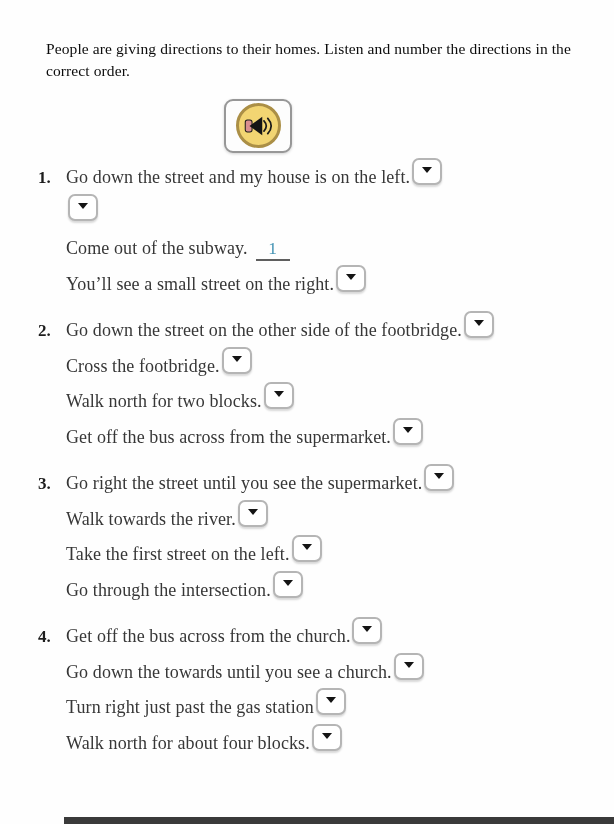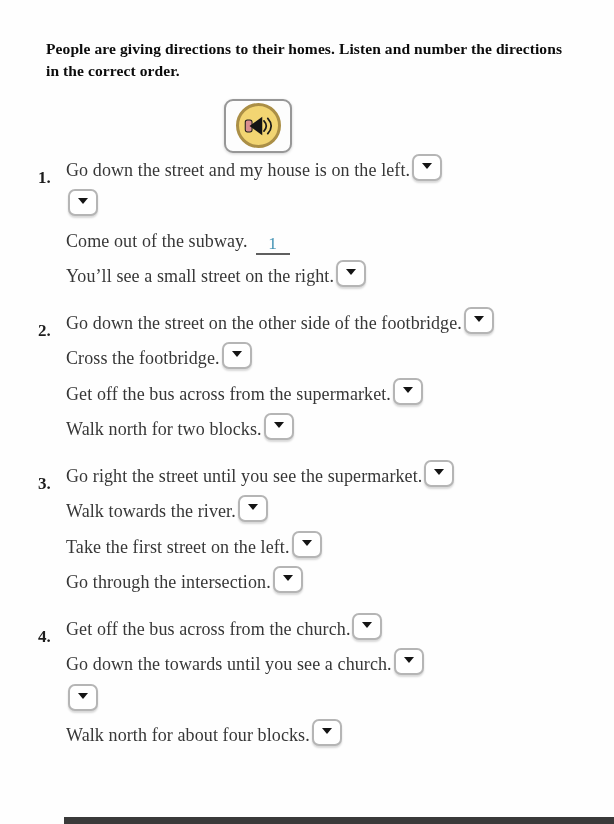--- a/index.html
+++ b/index.html
@@ -8,21 +8,21 @@
     position:relative;
     width:614px; height:824px;
     background:#fefefe;
     font-family:"Liberation Serif", serif;
     overflow:hidden;
     margin:0 auto;
   }
   .title {
     padding:38px 42px 0 46px;
     font-size:15.5px;
-    font-weight:bold;
+    font-weight:normal;
     line-height:1.45;
     color:#0b0b0b;
     letter-spacing:0.1px;
   }
   .audio-row { margin:16px 0 0 224px; height:56px; }
   .audio-btn {
     width:68px; height:54px;
     background:#fdfdfd;
     border:2px solid #979797;
     border-radius:9px;
@@ -40,21 +40,21 @@
   .groups { margin-top:5px; }
   .group { display:flex; margin:0 0 11px 38px; }
   .gnum {
     width:28px;
     font-weight:bold;
     font-size:17px;
     color:#1d1d1d;
     padding-top:8px;
   }
   .glines { flex:1; }
-  .line { height:35.5px; display:flex; }
+  .line { height:35.5px; display:flex; align-items:center; }
   .sentence {
     font-size:18px;
     color:#373737;
     letter-spacing:0.1px;
     white-space:nowrap;
   }
   .dd {
     margin-left:2px;
     width:30px; height:27px;
     background:#fff;
@@ -154,31 +154,31 @@
               <span class="caret"></span>
             </span>
         </div>
         <div class="line">
           <span class="sentence">Cross the footbridge.</span>
           <span class="dd">
               <span class="caret"></span>
             </span>
         </div>
         <div class="line">
+          <span class="sentence">Walk north for two blocks.</span>
+          <span class="dd">
+              <span class="caret"></span>
+            </span>
+        </div>
+        <div class="line">
           <span class="sentence">Get off the bus across from the supermarket.</span>
           <span class="dd">
               <span class="caret"></span>
             </span>
         </div>
-        <div class="line">
-          <span class="sentence">Walk north for two blocks.</span>
-          <span class="dd">
-              <span class="caret"></span>
-            </span>
-        </div>
       </div>
     </div>
 
     <div class="group">
       <div class="gnum">3.</div>
       <div class="glines">
         <div class="line">
           <span class="sentence">Go right the street until you see the supermarket.</span>
           <span class="dd">
               <span class="caret"></span>
@@ -214,20 +214,21 @@
               <span class="caret"></span>
             </span>
         </div>
         <div class="line">
           <span class="sentence">Go down the towards until you see a church.</span>
           <span class="dd">
               <span class="caret"></span>
             </span>
         </div>
         <div class="line">
+          <span class="sentence">Turn right just past the gas station</span>
           <span class="dd">
               <span class="caret"></span>
             </span>
         </div>
         <div class="line">
           <span class="sentence">Walk north for about four blocks.</span>
           <span class="dd">
               <span class="caret"></span>
             </span>
         </div>

